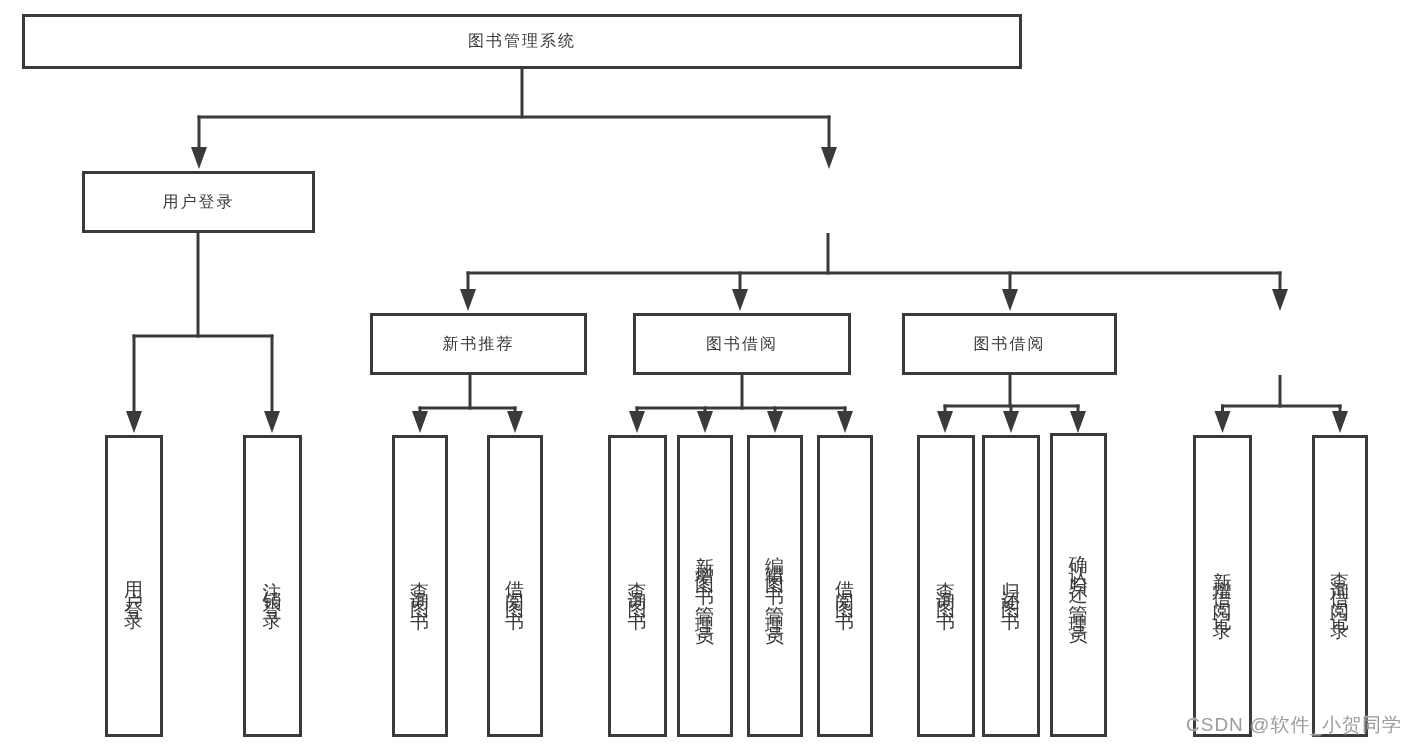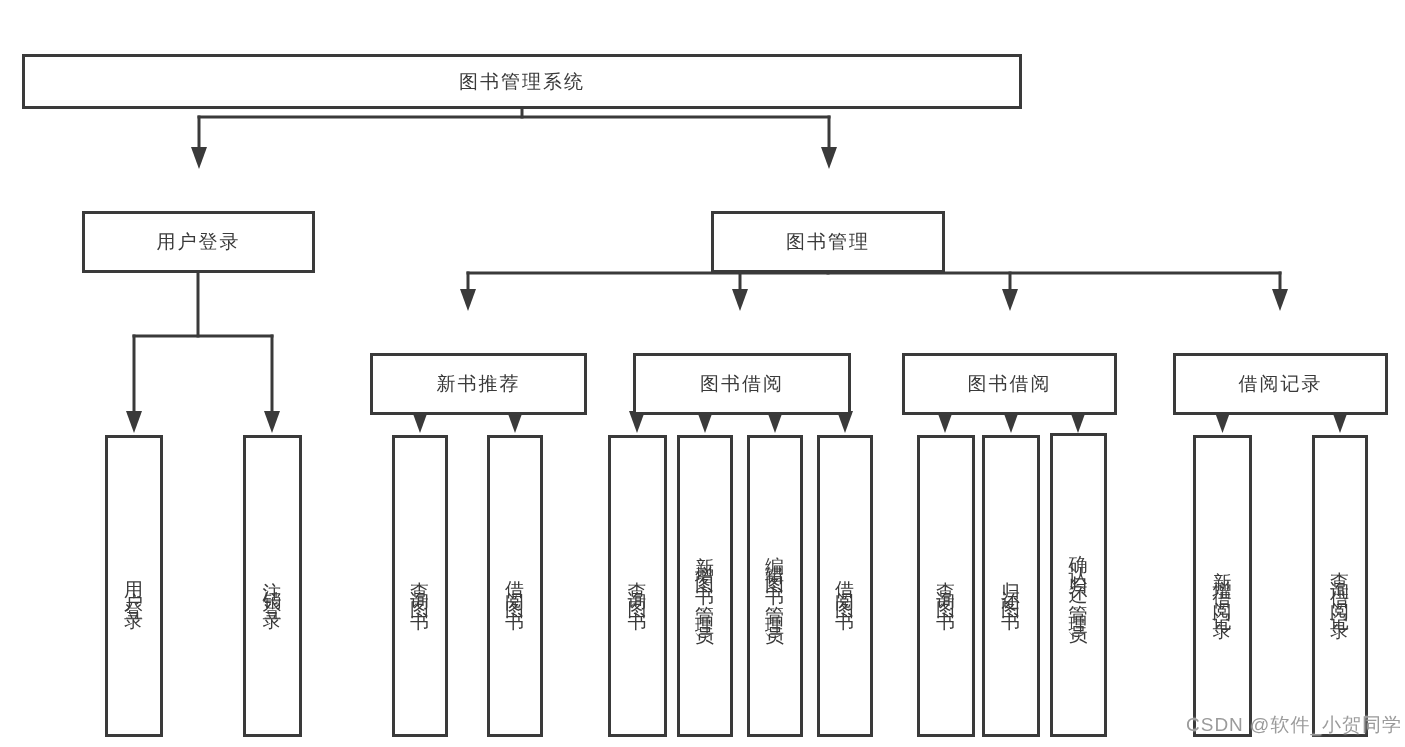--- a/index.html
+++ b/index.html
@@ -31,24 +31,23 @@
     position:absolute;
     box-sizing:border-box;
     border:3px solid var(--line);
     background:#ffffff;
     display:flex;
     align-items:center;
     justify-content:center;
     color:var(--text);
   }
   .hbox{
-    font-size:19px;
+    font-size:16px;
     letter-spacing:2px;
     white-space:nowrap;
-    margin-top:40px;
   }
   .leaf{
     font-size:19px;
   }
   .vtext{
     writing-mode:vertical-rl;
     text-orientation:mixed;
     letter-spacing:10px;
     line-height:1;
     color:var(--text);
@@ -148,36 +147,30 @@
     </g>
   </svg>
 
   <div class="box hbox" style="left:22px;top:14px;width:1000px;height:55px;">
     <span>图书管理系统</span>
   </div>
 
   <div class="box hbox" style="left:82px;top:171px;width:233px;height:62px;">
     <span>用户登录</span>
   </div>
-  <div class="box hbox" style="left:711px;top:171px;width:234px;height:62px;">
-    <span>图书管理</span>
-  </div>
 
   <div class="box hbox" style="left:370px;top:313px;width:217px;height:62px;">
     <span>新书推荐</span>
   </div>
   <div class="box hbox" style="left:633px;top:313px;width:218px;height:62px;">
     <span>图书借阅</span>
   </div>
   <div class="box hbox" style="left:902px;top:313px;width:215px;height:62px;">
     <span>图书借阅</span>
   </div>
-  <div class="box hbox" style="left:1173px;top:313px;width:215px;height:62px;">
-    <span>借阅记录</span>
-  </div>
 
   <div class="box leaf" style="left:105px;top:435px;width:58px;height:302px;">
     <span class="vtext">用户登录</span>
   </div>
   <div class="box leaf" style="left:243px;top:435px;width:59px;height:302px;">
     <span class="vtext">注销登录</span>
   </div>
 
   <div class="box leaf" style="left:392px;top:435px;width:56px;height:302px;">
     <span class="vtext">查询图书</span>

